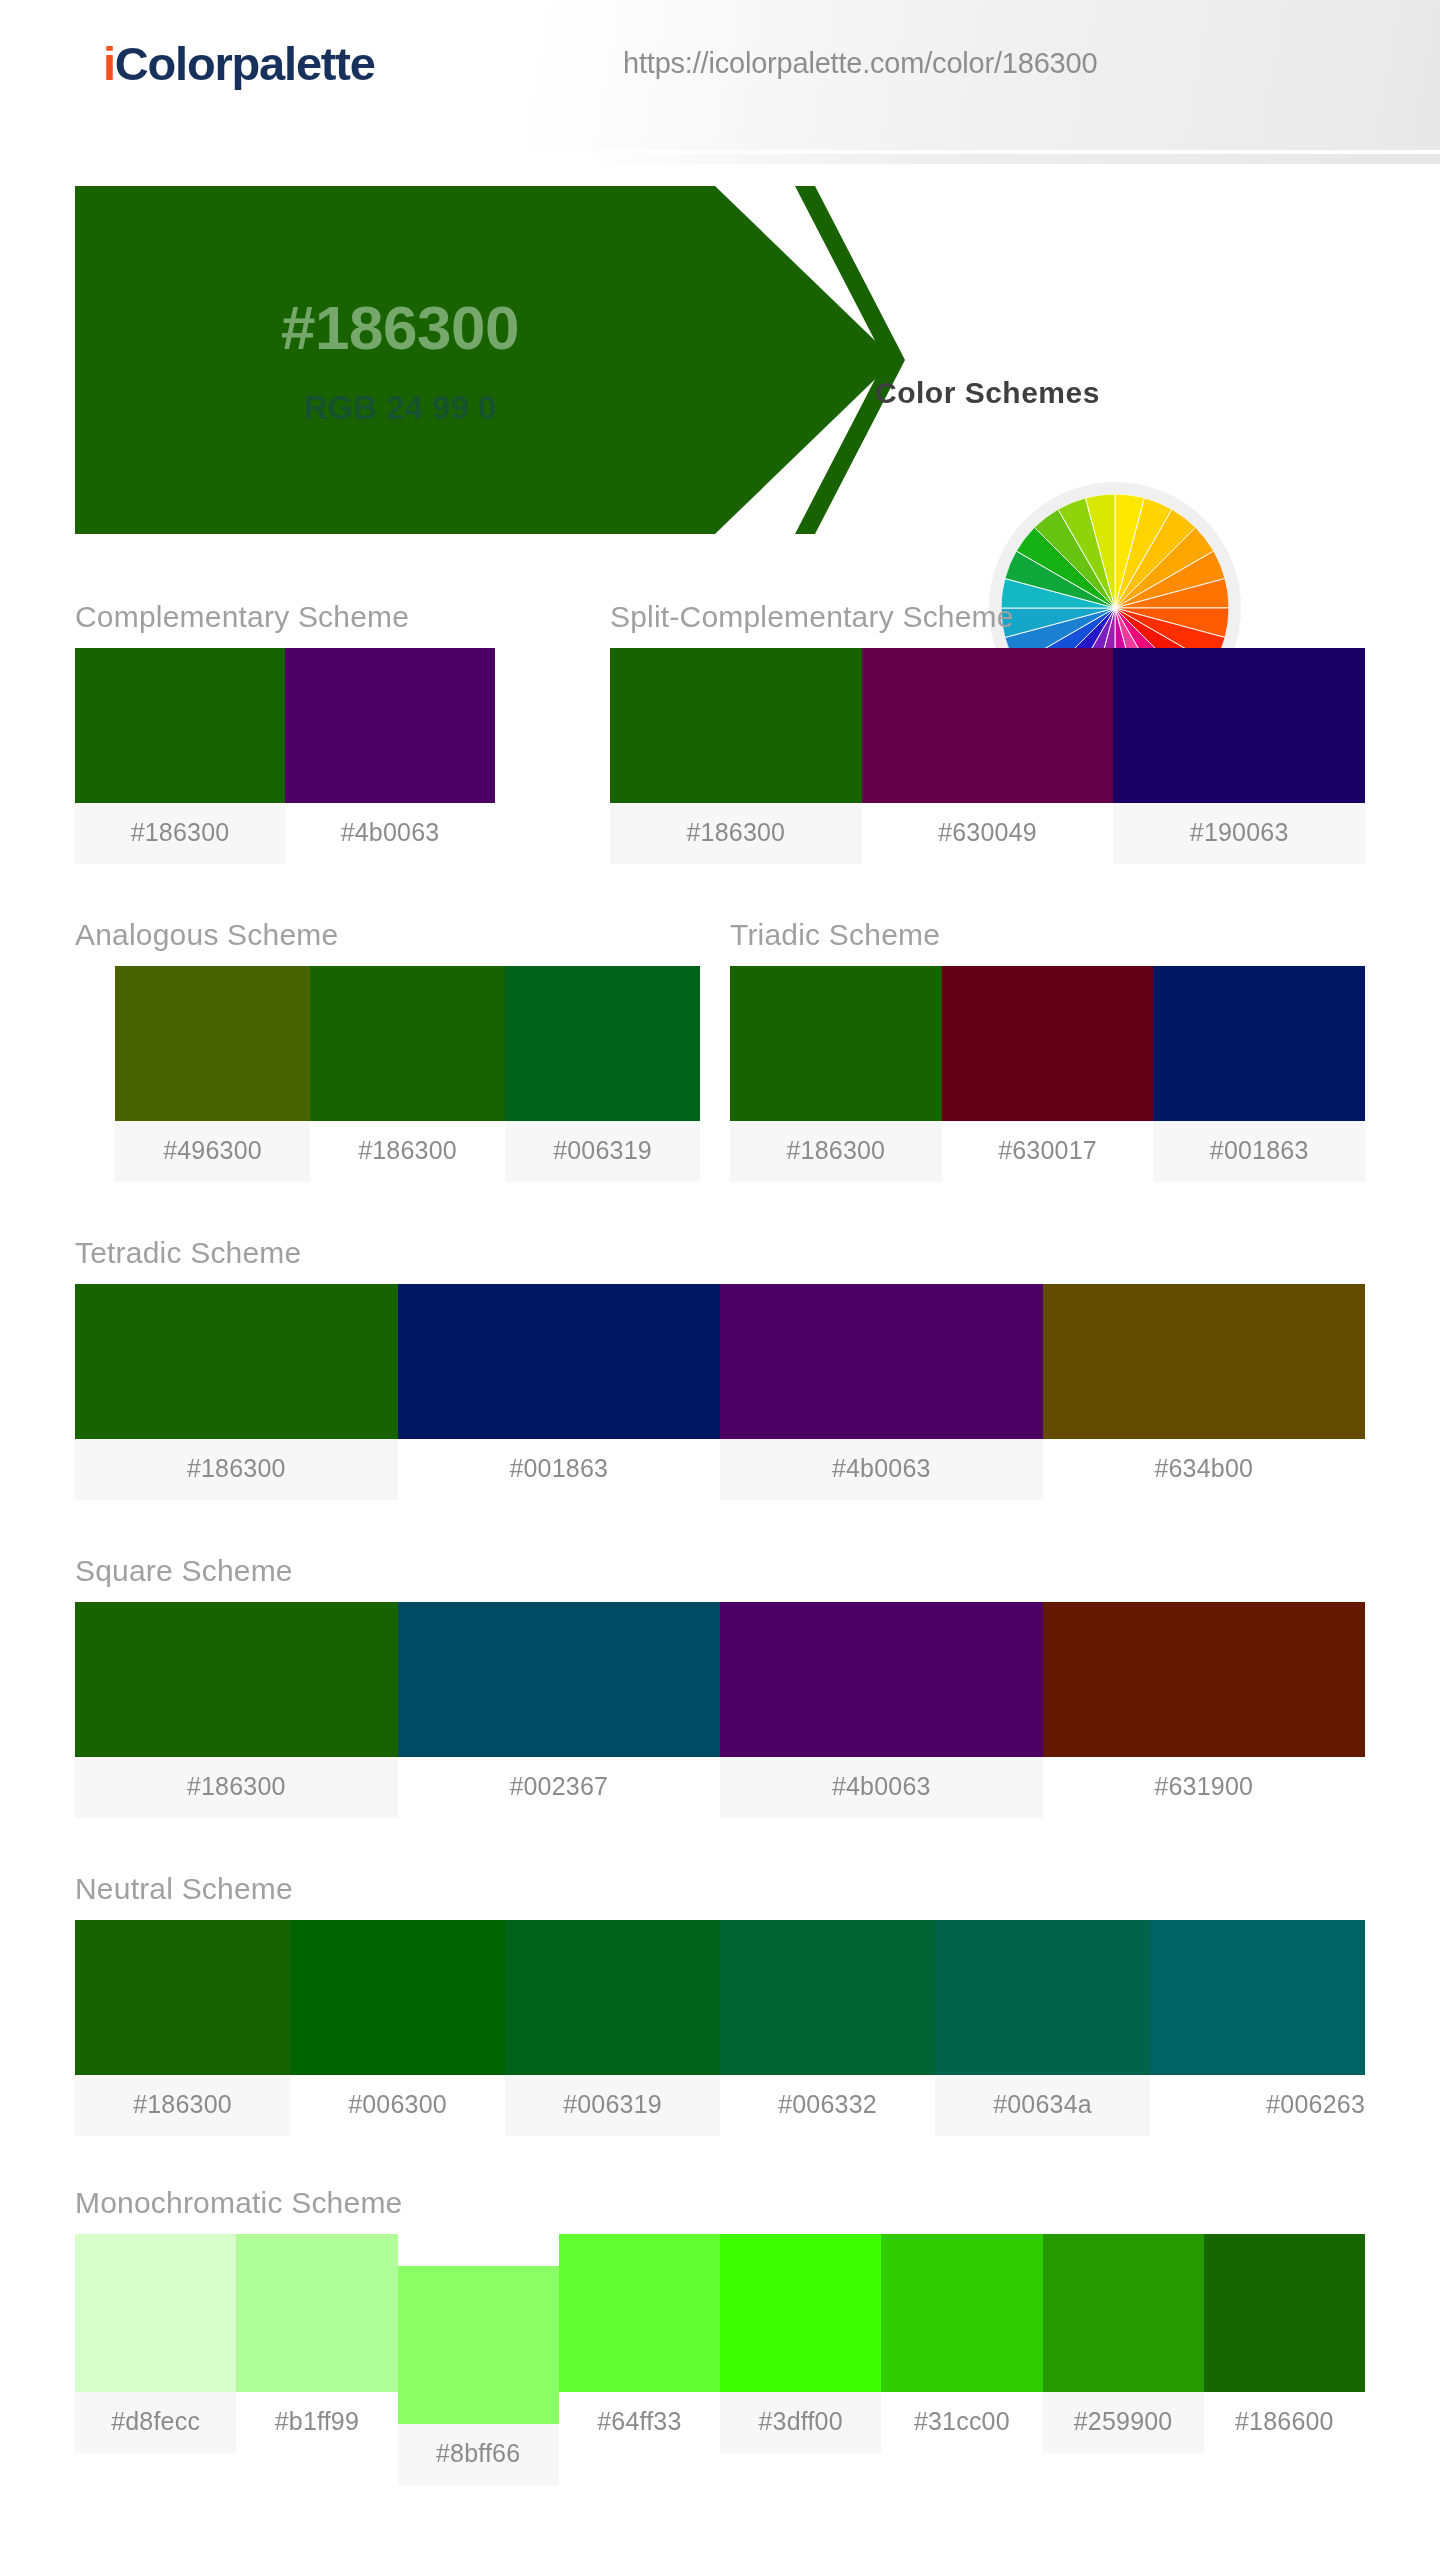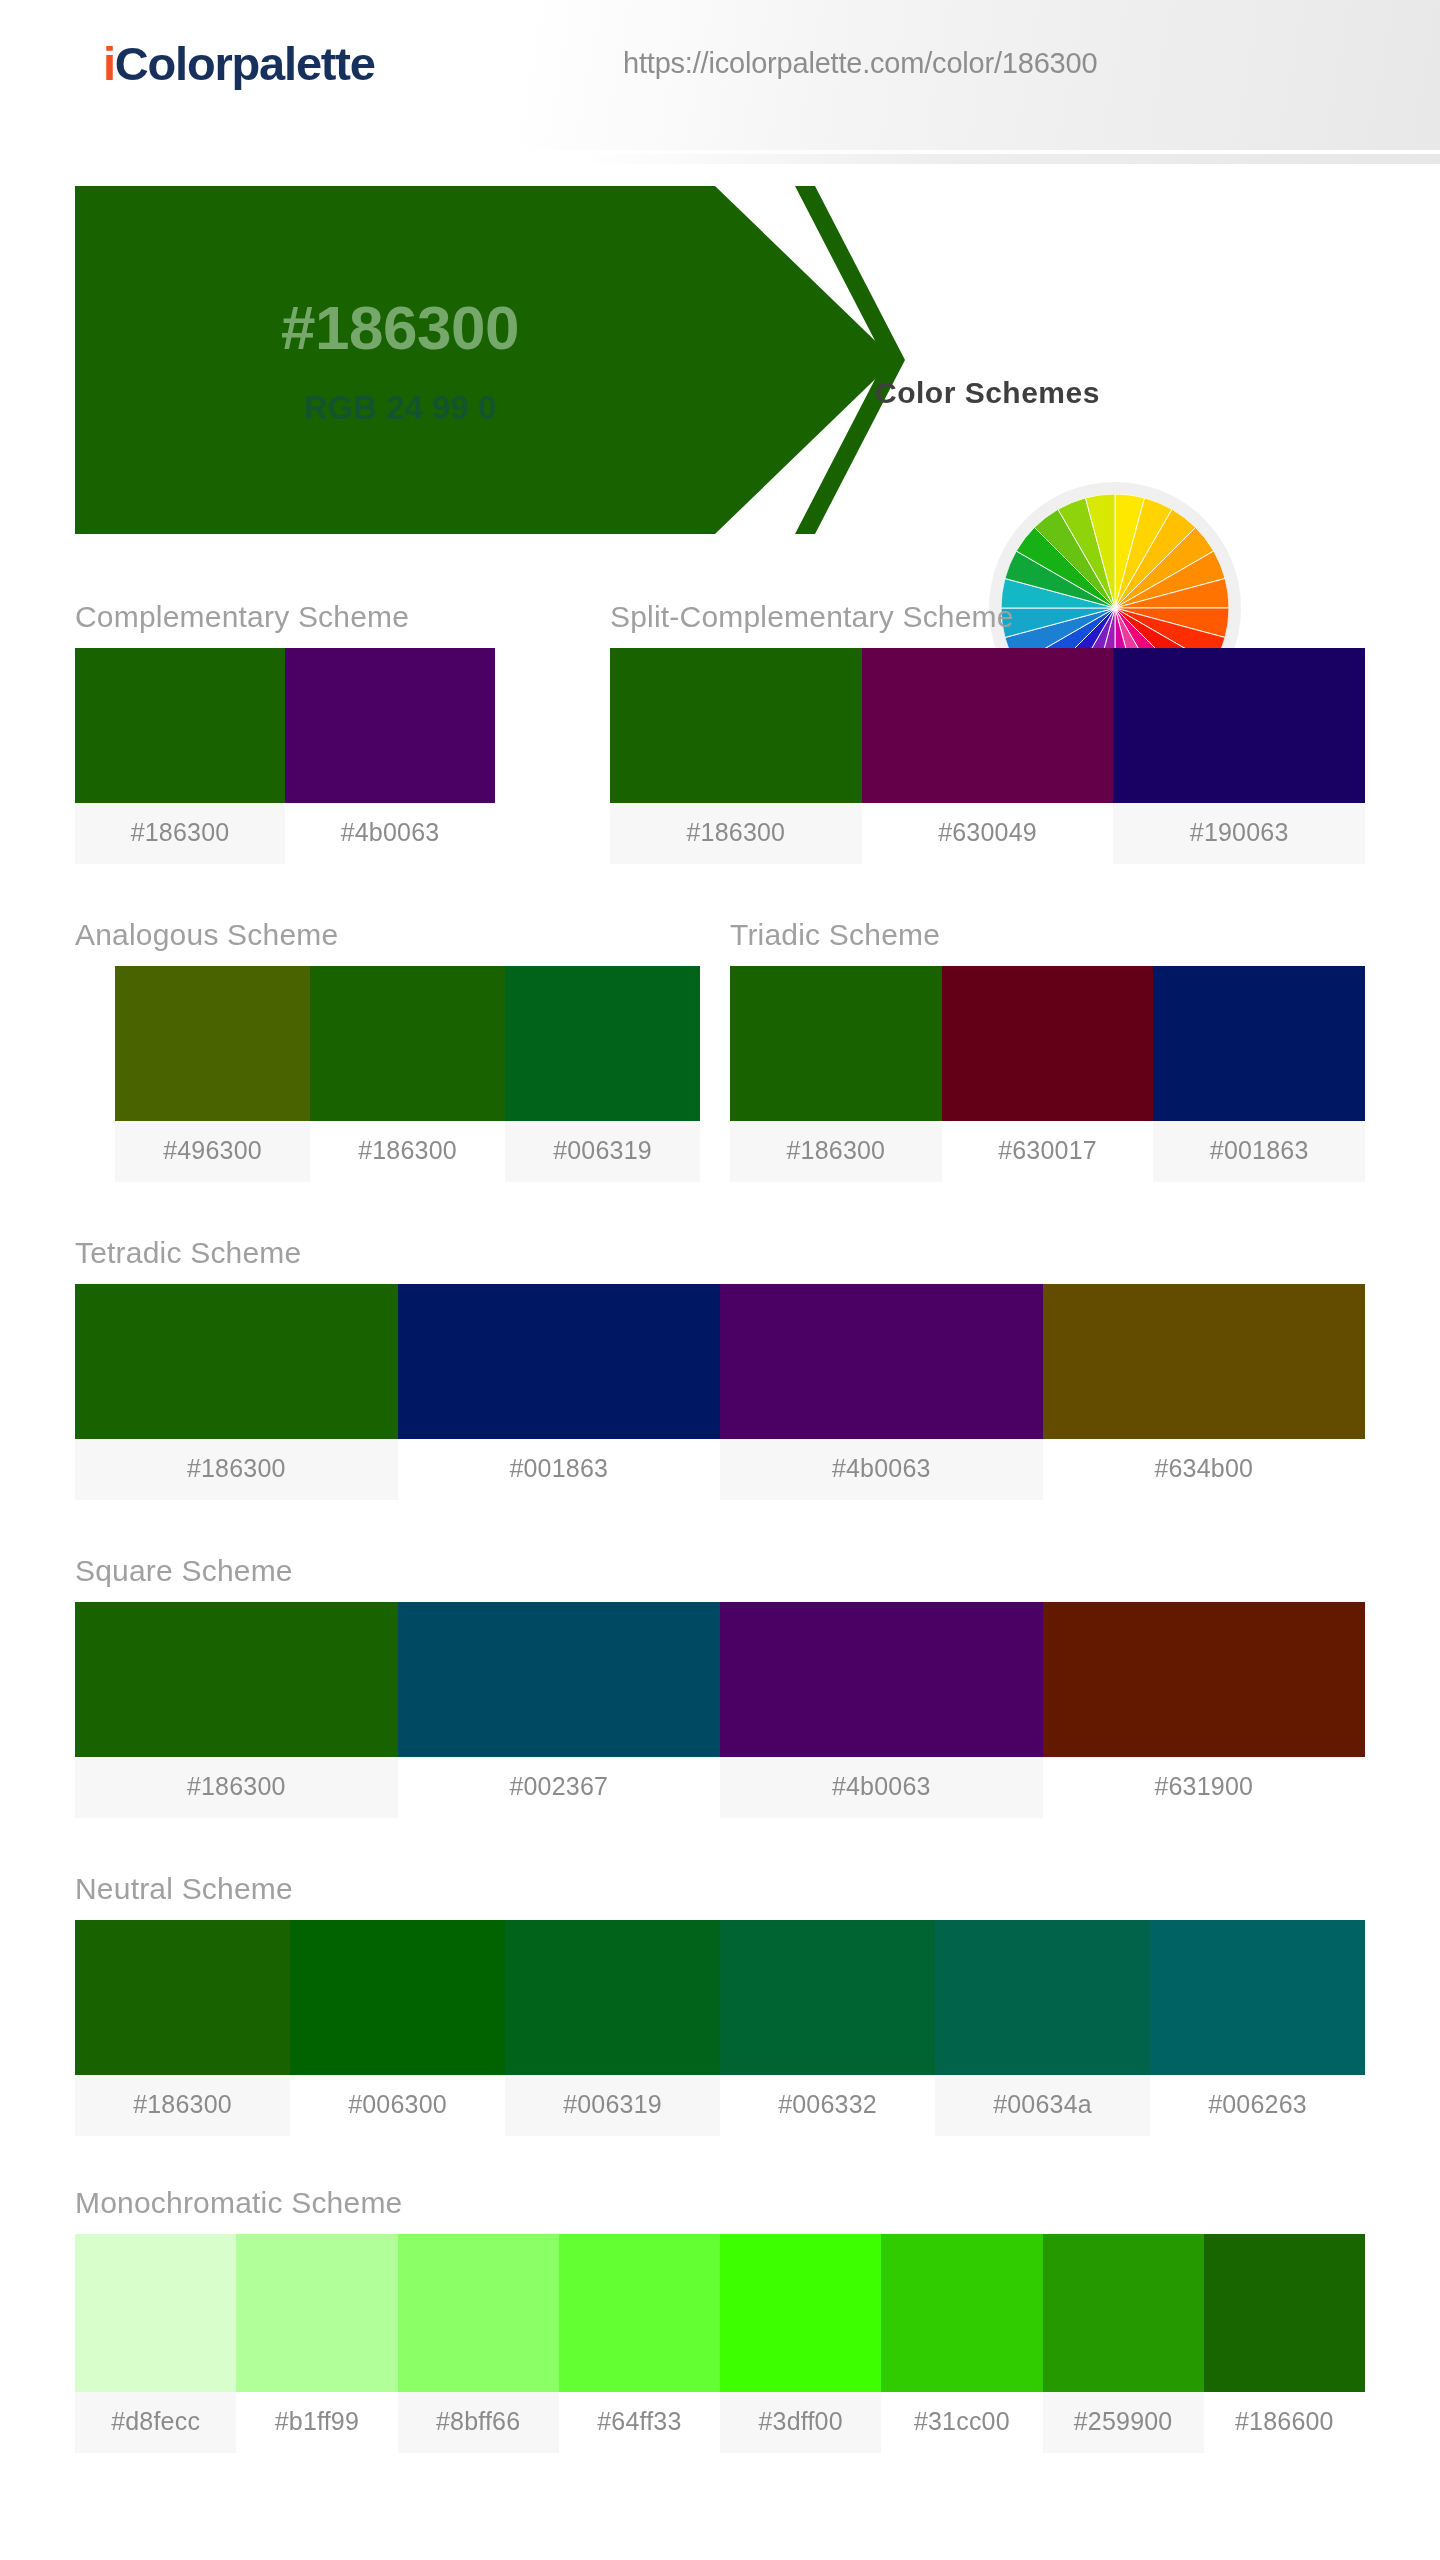--- a/index.html
+++ b/index.html
@@ -362,38 +362,38 @@
             <div class="swatch-label alt">#006319</div>
           </div>
           <div class="swatch-col" style="flex: 1 1 0px;">
             <div class="swatch-color" style="height: 155px; background: rgb(0, 99, 50);"></div>
             <div class="swatch-label plain">#006332</div>
           </div>
           <div class="swatch-col" style="flex: 1 1 0px;">
             <div class="swatch-color" style="height: 155px; background: rgb(0, 99, 74);"></div>
             <div class="swatch-label alt">#00634a</div>
           </div>
-          <div class="swatch-col" style="flex: 1 1 0px;">
+          <div class="swatch-col" style="flex: 1 1 0px; align-items: flex-end;">
             <div class="swatch-color" style="height: 155px; background: rgb(0, 98, 99);"></div>
             <div class="swatch-label plain">#006263</div>
           </div>
         </div>
       </div>
       <div class="scheme-row" style="top: 1586px; left: 75px; width: 1290px;">
         <div class="scheme-title">Monochromatic Scheme</div>
         <div class="swatch-strip">
           <div class="swatch-col" style="flex: 1 1 0px;">
             <div class="swatch-color" style="height: 158px; background: rgb(216, 254, 204);"></div>
             <div class="swatch-label alt">#d8fecc</div>
           </div>
           <div class="swatch-col" style="flex: 1 1 0px;">
             <div class="swatch-color" style="height: 158px; background: rgb(177, 255, 153);"></div>
             <div class="swatch-label plain">#b1ff99</div>
           </div>
-          <div class="swatch-col" style="flex: 1 1 0px;">
+          <div class="swatch-col" style="flex: 1 1 0px; margin-top: 32px;">
             <div class="swatch-color" style="height: 158px; background: rgb(139, 255, 102);"></div>
             <div class="swatch-label alt">#8bff66</div>
           </div>
           <div class="swatch-col" style="flex: 1 1 0px;">
             <div class="swatch-color" style="height: 158px; background: rgb(100, 255, 51);"></div>
             <div class="swatch-label plain">#64ff33</div>
           </div>
           <div class="swatch-col" style="flex: 1 1 0px;">
             <div class="swatch-color" style="height: 158px; background: rgb(61, 255, 0);"></div>
             <div class="swatch-label alt">#3dff00</div>

